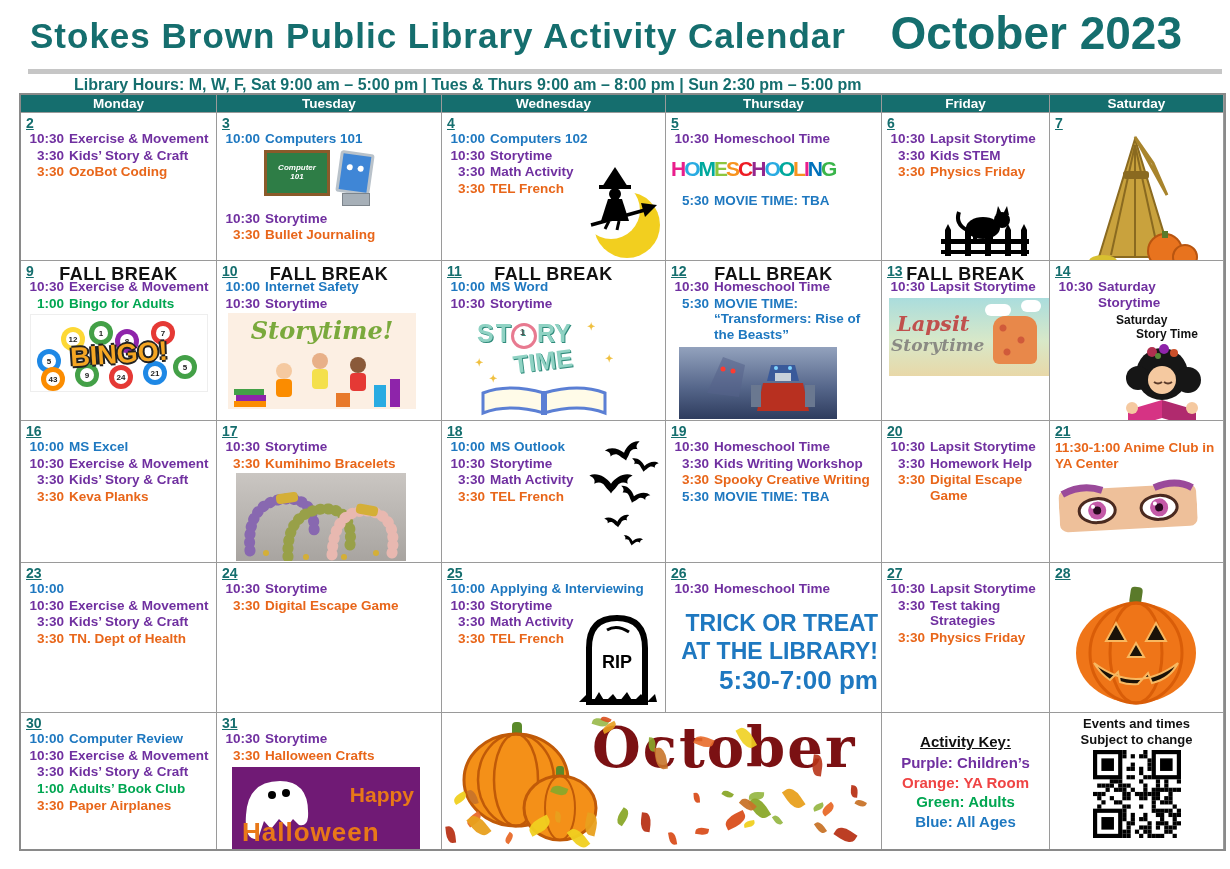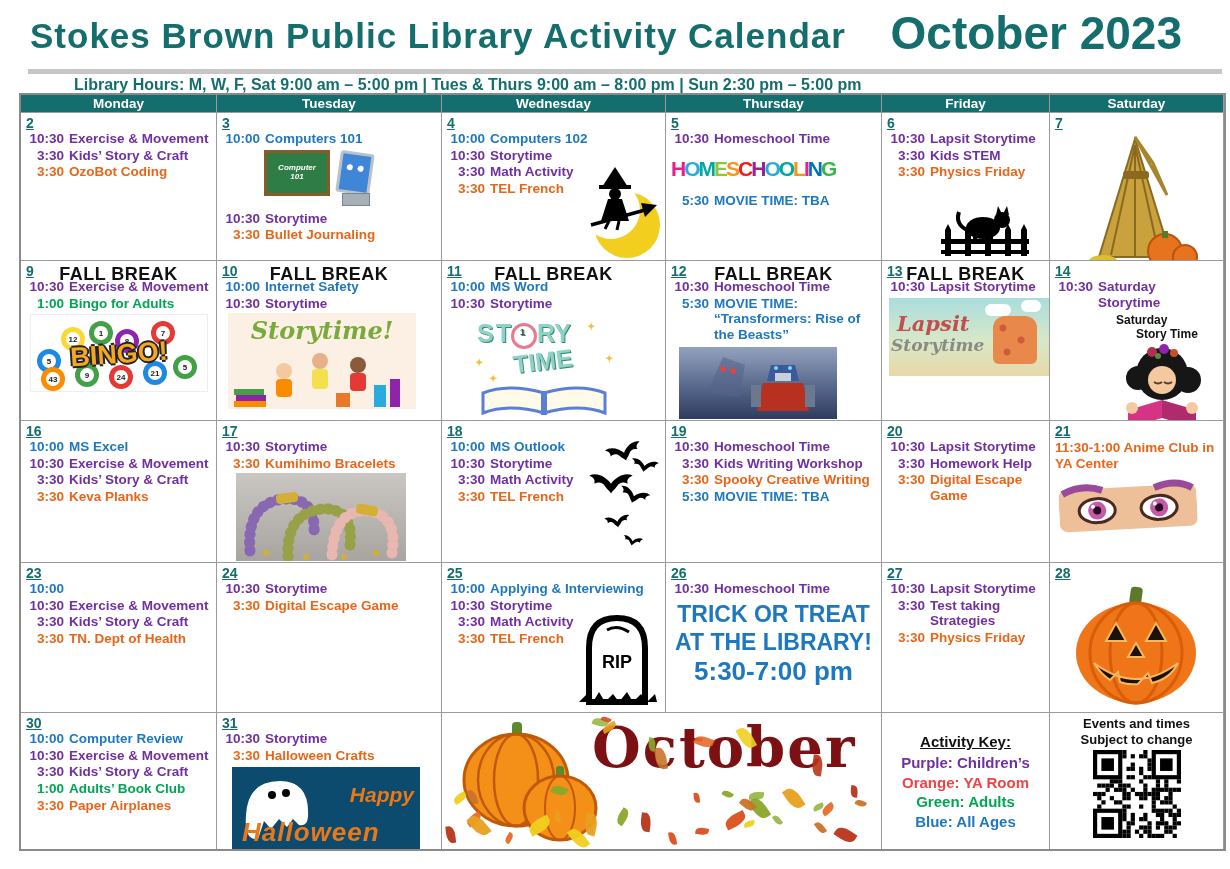--- a/index.html
+++ b/index.html
@@ -23,21 +23,21 @@
   .cell{position:relative;overflow:hidden;background:#fff;border-right:1px solid #9a9a9a;
         border-top:1px solid #9a9a9a;padding:1px 3px 0 3px;font-size:13.5px;line-height:1.16;}
   .cell-top{position:relative;height:17px;}
   .day-n{position:absolute;left:2px;top:1px;font-size:14px;color:#156e6e;text-decoration:underline;}
   .fb{position:absolute;left:0;right:0;top:2px;text-align:center;font-size:18px;color:#111;
       letter-spacing:.5px;}
   .ev{display:flex;align-items:flex-start;margin-bottom:1px;}
   .ev-t{flex:0 0 40px;text-align:right;padding-right:5px;white-space:nowrap;}
   .ev-x{flex:1;}
   .plain-ev{margin:1px 0 1px 2px;}
-  .big-ev{text-align:center;margin-top:3px;}
+  .big-ev{text-align:right;margin-top:12px;}
   .big-ev div{font-size:23px;line-height:1.22;}
   .big-ev div:last-child{font-size:26px;}
 
   
   .key-cell{display:flex;flex-direction:column;justify-content:center;text-align:center;gap:2px;}
   .key-title{font-size:15px;text-decoration:underline;color:#111;margin-bottom:2px;}
   .key-entry{font-size:15px;}
   .qr-cell{text-align:center;}
   .notice{font-size:13px;color:#111;line-height:1.2;margin-top:2px;}
   .img-computers101{display:flex;gap:4px;margin:3px 0 3px 44px;height:58px;align-items:flex-start;}
@@ -98,21 +98,21 @@
   .sat-l2{position:absolute;left:28px;top:16px;font-size:12px;color:#111;}
 
   .img-kumihimo{position:relative;width:170px;height:88px;margin:2px auto 0 16px;
                 background:linear-gradient(180deg,#cac6c2,#a8a4a0);}
   .img-bats{position:absolute;right:2px;top:16px;width:78px;height:118px;}
   .img-anime{position:relative;width:138px;height:50px;margin:10px auto 0 6px;transform:rotate(-3deg);}
   .img-digital_escape{position:relative;width:134px;height:68px;margin:3px auto 0 34px;background:#f28076;text-align:center;}
   .de-word{font-size:9.5px;color:#fff;padding-top:4px;letter-spacing:.3px;}
   .img-rip{position:absolute;right:8px;bottom:4px;width:80px;height:98px;}
   .img-pumpkin{display:block;margin:2px auto 0 auto;width:138px;height:122px;}
-  .img-happy_halloween{position:relative;width:188px;height:84px;margin:4px auto 0 12px;background:#0c4a6e;overflow:hidden;font-style:italic;}
+  .img-happy_halloween{position:relative;width:188px;height:84px;margin:4px auto 0 12px;background:#701a75;overflow:hidden;}
   .hh-w1{position:absolute;right:6px;top:16px;font-size:21px;color:#e87818;}
   .hh-w2{position:absolute;left:10px;bottom:4px;font-size:26px;color:#e87818;letter-spacing:1px;}
 
   .oct-cell{position:relative;overflow:hidden;}
   .oct-word{position:absolute;left:150px;top:2px;font-family:"DejaVu Serif",serif;font-size:56px;
             color:#7b1113;letter-spacing:2px;}
   .leaf{position:absolute;border-radius:60% 0 60% 0;}
 </style>
 </head>
 <body>

